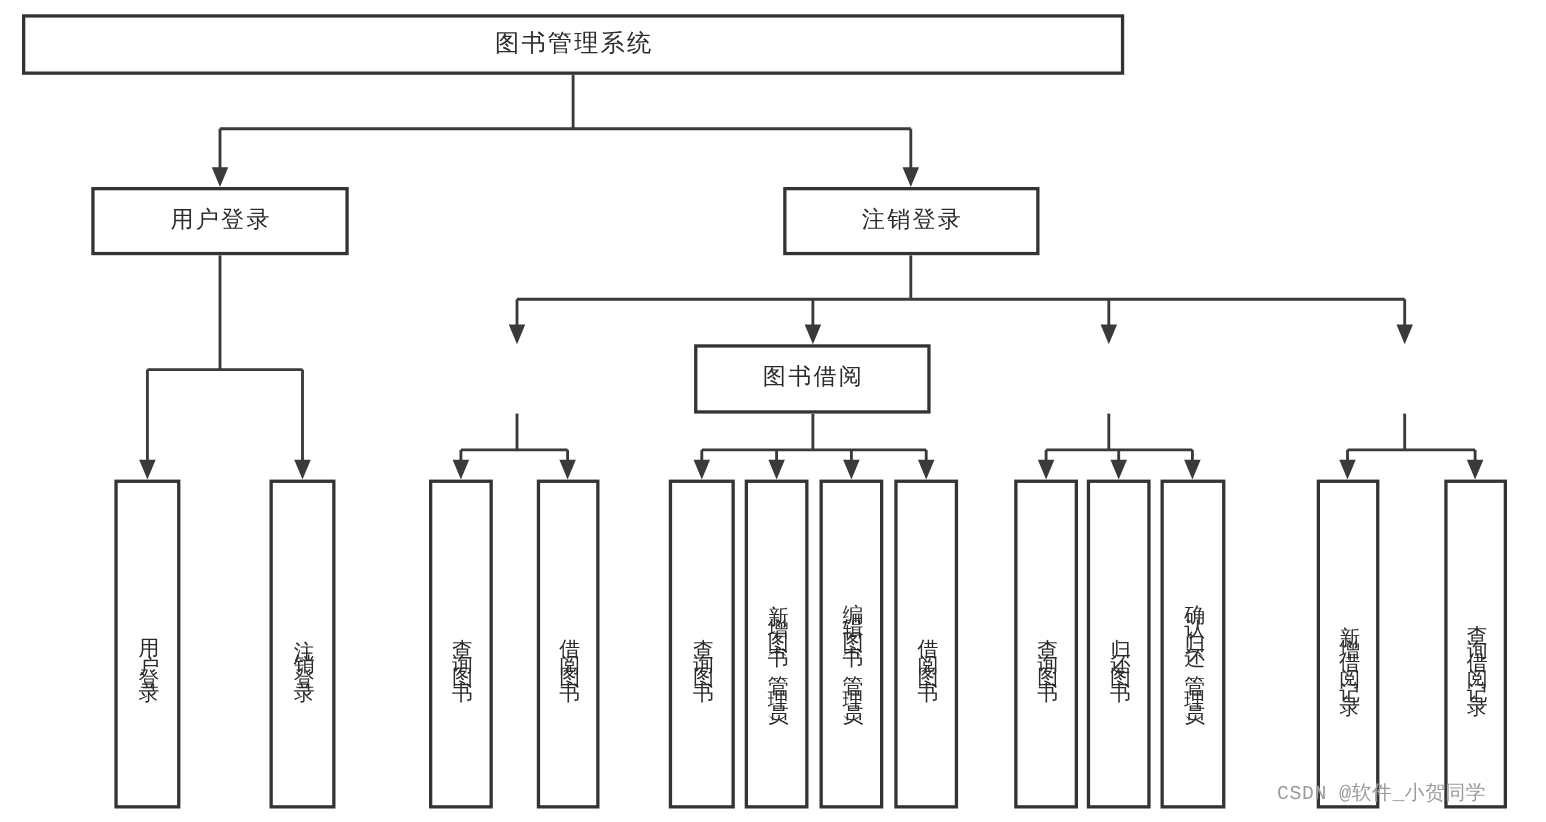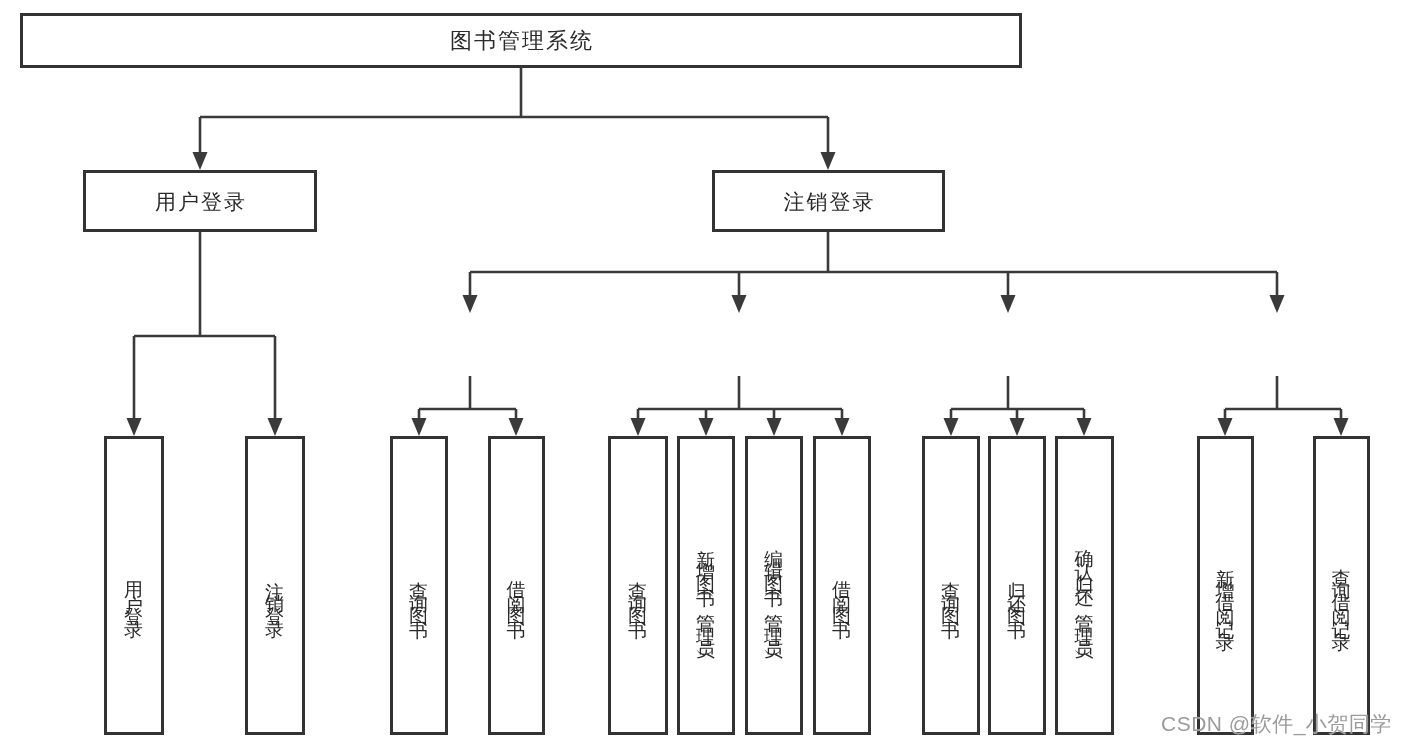--- a/index.html
+++ b/index.html
@@ -9,21 +9,21 @@
     --text:#2a2a2a;
     --watermark:#9b9b9b;
   }
   *{box-sizing:border-box;}
   html,body{margin:0;padding:0;background:#ffffff;}
   .canvas{
     position:relative;
     width:1405px;height:747px;
     background:var(--fill);
     overflow:hidden;
-    font-family:Liberation Sans, sans-serif;
+    font-family:Liberation Mono, monospace;
     color:var(--text);
   }
   .wires{position:absolute;left:0;top:0;width:1405px;height:747px;z-index:1;}
   .wires path{stroke:var(--line);stroke-width:2.6;fill:none;}
   .wires polygon{fill:var(--line);stroke:none;}
   .box{
     position:absolute;
     background:var(--fill);
     border:3px solid var(--border);
     display:flex;align-items:center;justify-content:center;
@@ -42,21 +42,21 @@
     text-orientation:mixed;
     font-size:19px;
     letter-spacing:13px;
     margin-right:0;
     margin-bottom:-13px;
     white-space:nowrap;
   }
   .watermark{
     position:absolute;
     left:1161px;top:711px;
-    font-size:21px;
+    font-size:18px;
     line-height:1.25;
     color:var(--watermark);
     letter-spacing:0.5px;
     white-space:nowrap;
     z-index:3;
     text-shadow:0 0 1px rgba(255,255,255,0.8);
   }
 </style>
 </head>
 <body>
@@ -133,20 +133,23 @@
     <span class="lbl">图书管理系统</span>
   </div>
 
   <div class="box h2" style="left:83px;top:170px;width:234px;height:62px">
     <span class="lbl">用户登录</span>
   </div>
   <div class="box h2" style="left:712px;top:170px;width:233px;height:62px">
     <span class="lbl">注销登录</span>
   </div>
 
+  <div class="box h3" style="left:631px;top:313px;width:215px;height:63px">
+    <span class="lbl">图书借阅</span>
+  </div>
 
   <div class="box leaf" style="left:104px;top:436px;width:60px;height:299px">
     <span class="lbl">用户登录</span>
   </div>
   <div class="box leaf" style="left:245px;top:436px;width:60px;height:299px">
     <span class="lbl">注销登录</span>
   </div>
 
   <div class="box leaf" style="left:390px;top:436px;width:58px;height:299px">
     <span class="lbl">查询图书</span>

